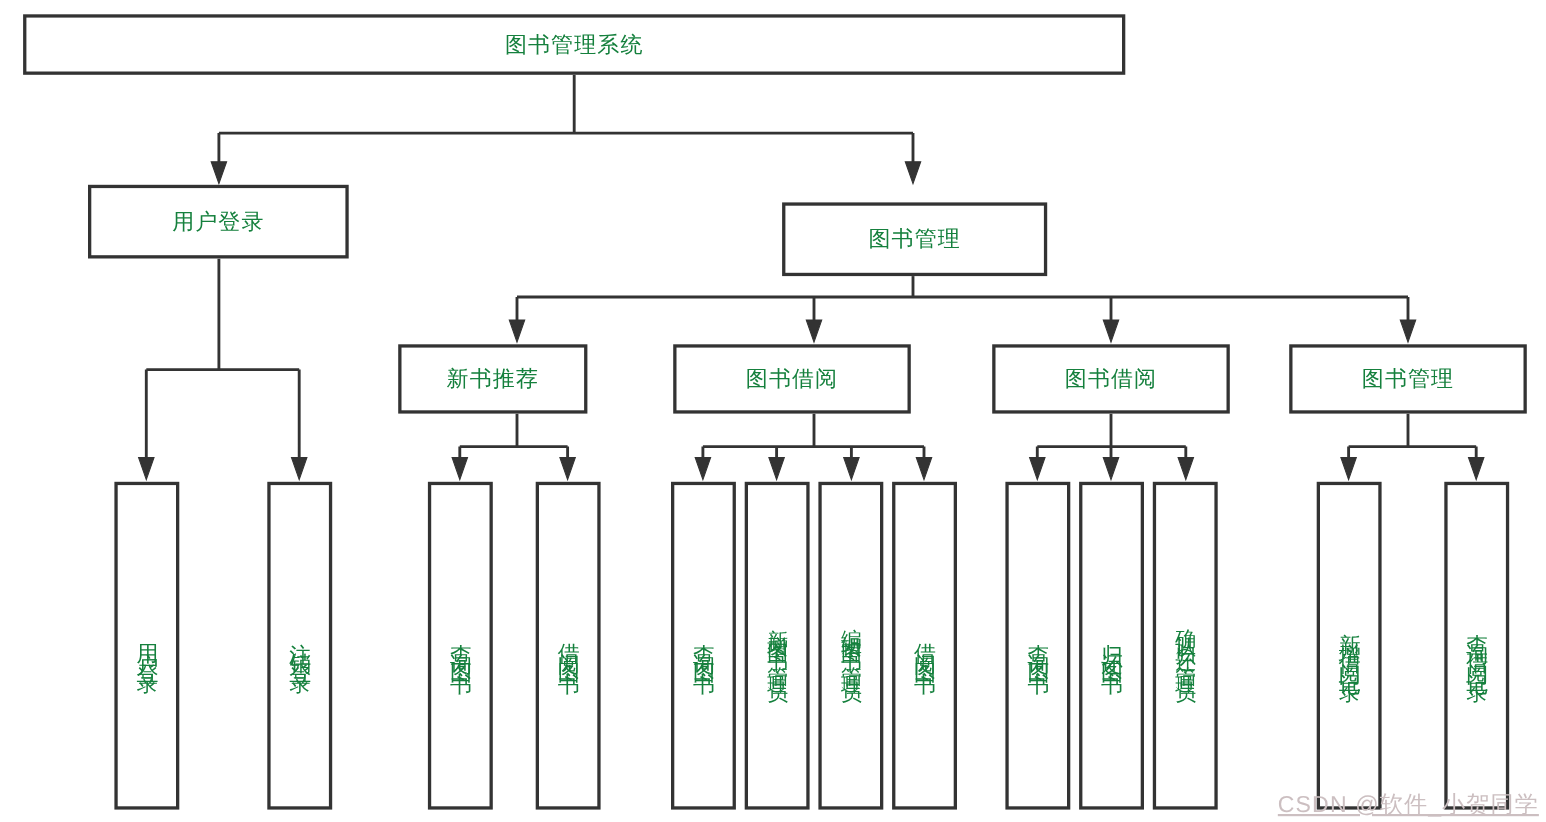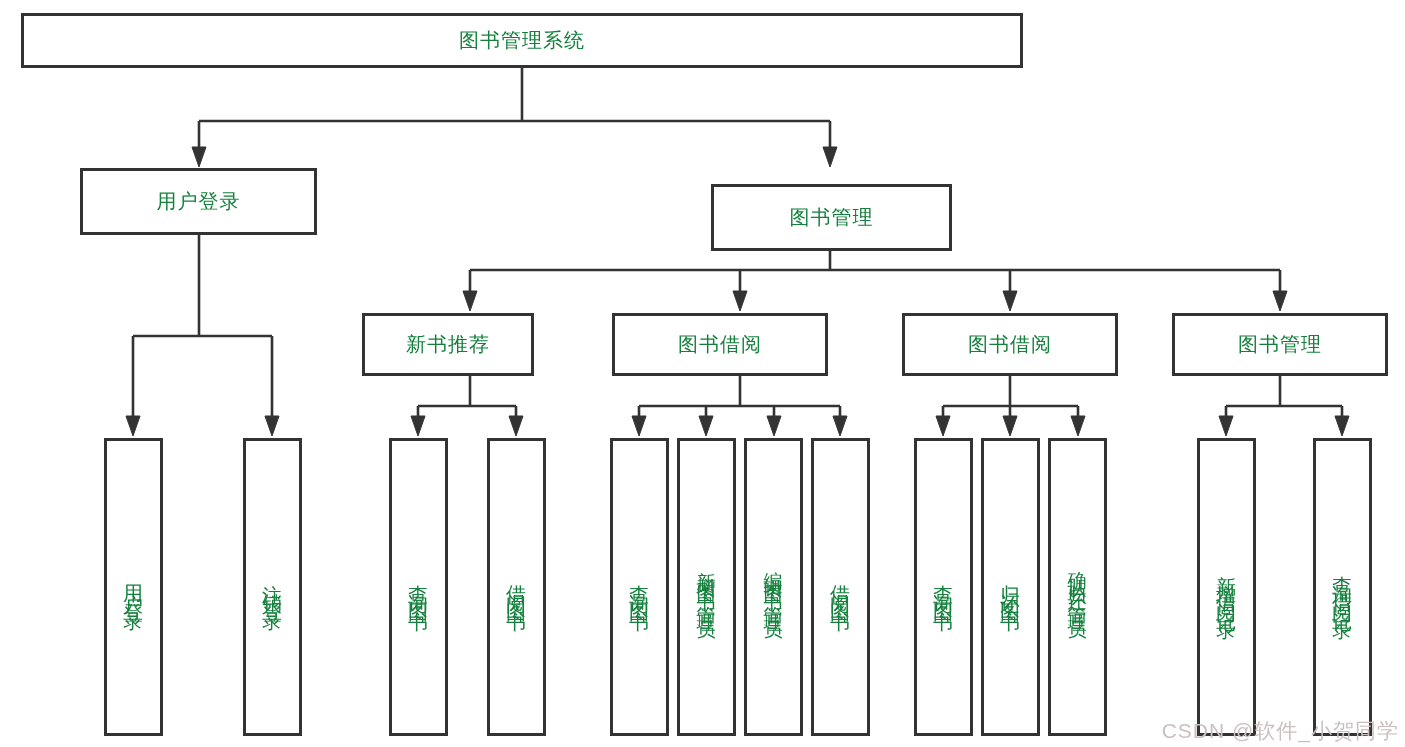--- a/index.html
+++ b/index.html
@@ -36,20 +36,21 @@
   }
   .leaf.long{letter-spacing:7px;font-size:19px;}
   .watermark{
     position:absolute;
     right:6px;
     bottom:2px;
     font-size:21px;
     color:#ccbfc1;
     letter-spacing:1px;
     white-space:nowrap;
+    text-decoration:underline;
   }
 </style>
 </head>
 <body>
 
 <div class="canvas">
 
   <svg class="wires" width="1405" height="747" viewBox="0 0 1405 747">
     <path class="wire" d="
       M522 68 V121

